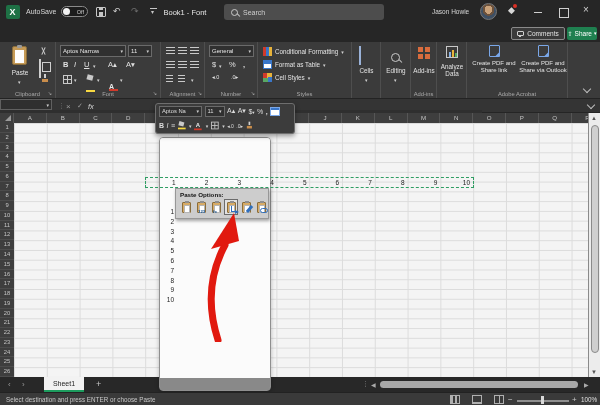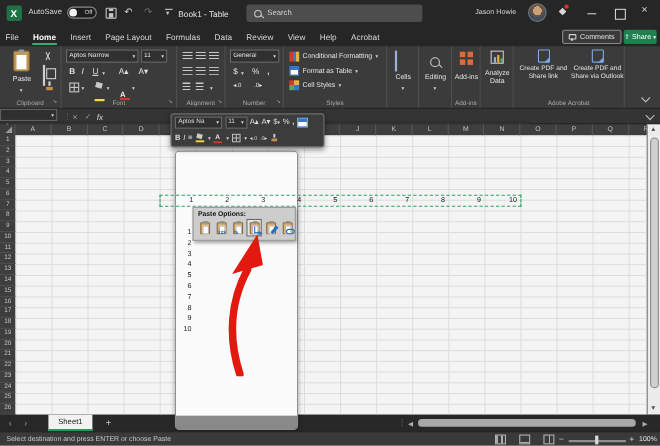--- a/index.html
+++ b/index.html
@@ -182,46 +182,34 @@
   <span class="abs xlogo"></span>
   <span class="abs autosave-lb">AutoSave</span>
   <span class="abs toggle">
     <span class="knob"></span>
     <span class="tgtext">Off</span>
   </span>
   <span class="abs i-save"></span>
   <span class="abs glyph i-undo">↶</span>
   <span class="abs glyph i-redo">↷</span>
   <span class="abs i-qat"></span>
-  <span class="abs doc-title">Book1 - Table</span>
+  <span class="abs doc-title">Book1 - Font</span>
   <div id="searchbox" class="abs">
     <span class="i-mag"></span>
     <span class="searchtext">Search</span>
   </div>
   <span class="abs user-name">Jason Howie</span>
   <span class="abs avatar"></span>
   <span class="abs i-gem">◆</span>
   <span class="abs wc wc-min"></span>
   <span class="abs wc wc-max"></span>
   <span class="abs wc-close glyph">×</span>
 </div>
 
 <div id="tabrow" class="abs">
-  <div id="ribbon-tabs">
-      <span class="rtab">File</span>
-      <span class="rtab active">Home</span>
-      <span class="rtab">Insert</span>
-      <span class="rtab">Page Layout</span>
-      <span class="rtab">Formulas</span>
-      <span class="rtab">Data</span>
-      <span class="rtab">Review</span>
-      <span class="rtab">View</span>
-      <span class="rtab">Help</span>
-      <span class="rtab">Acrobat</span>
-    </div>
   <div id="comments-btn" class="abs">
     <span class="i-bubble"></span>
     <span>Comments</span>
   </div>
   <div id="share-btn" class="abs">
     <span class="i-share">⇧</span>
     <span class="lbl">Share</span>
     <span class="dd2">▾</span>
   </div>
 </div>

